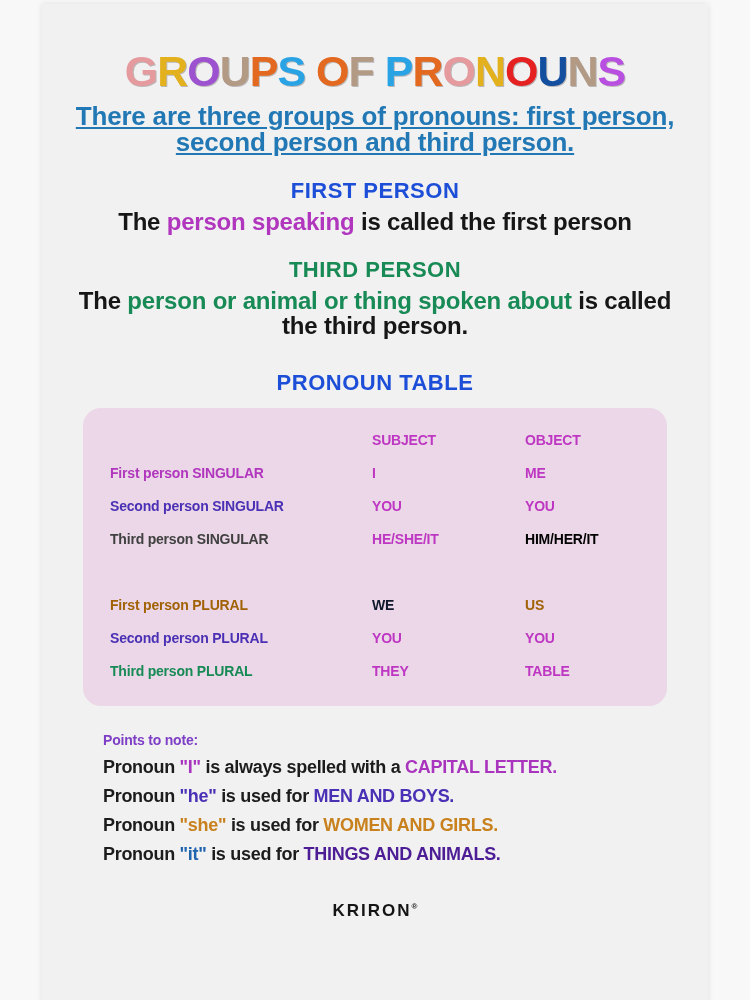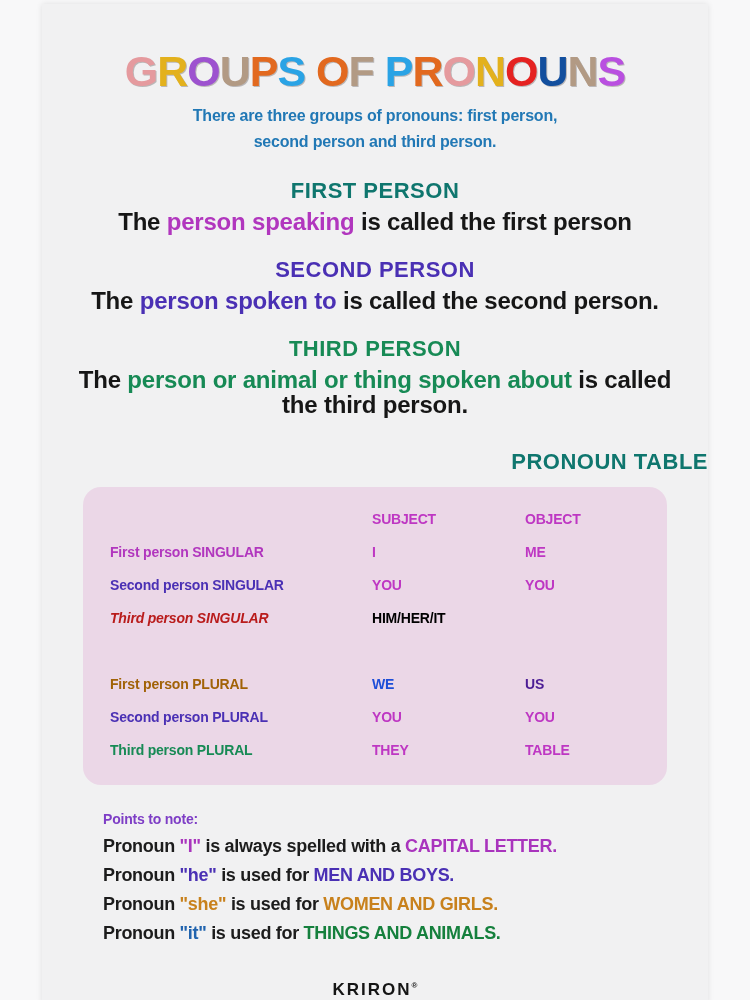--- a/index.html
+++ b/index.html
@@ -24,24 +24,25 @@
     font-size:43px;
     font-weight:bold;
     letter-spacing:-1px;
     line-height:1.1;
     text-shadow:1px 1px 0 rgba(60,50,50,.30);
     white-space:nowrap;
   }
   
   .subtitle{
     margin-top:8px;
-    font-size:16px;
+    font-size:26px;
     font-weight:bold;
     line-height:26px;
     letter-spacing:-0.2px;
+    text-decoration:underline;
   }
   
   .section{margin-top:24px;}
   .section-heading{
     font-size:22px;
     font-weight:bold;
     letter-spacing:.5px;
     line-height:24px;
   }
   .section-body{
@@ -110,82 +111,79 @@
   <div class="poster">
 
     <div class="title"><span style="color: rgb(229, 154, 158);">G</span><span style="color: rgb(227, 177, 29);">R</span><span style="color: rgb(157, 82, 207);">O</span><span style="color: rgb(178, 154, 132);">U</span><span style="color: rgb(226, 105, 31);">P</span><span style="color: rgb(42, 163, 229);">S</span><span> </span><span style="color: rgb(226, 105, 31);">O</span><span style="color: rgb(178, 154, 132);">F</span><span> </span><span style="color: rgb(42, 163, 229);">P</span><span style="color: rgb(226, 105, 31);">R</span><span style="color: rgb(229, 154, 158);">O</span><span style="color: rgb(227, 177, 29);">N</span><span style="color: rgb(229, 34, 33);">O</span><span style="color: rgb(19, 79, 158);">U</span><span style="color: rgb(178, 154, 132);">N</span><span style="color: rgb(185, 79, 224);">S</span></div>
 
     <div class="subtitle" style="color: rgb(33, 120, 181);">
       <div>There are three groups of pronouns: first person,</div>
       <div>second person and third person.</div>
     </div>
 
     <div class="section">
-      <div class="section-heading" style="color: #0f766e;">FIRST PERSON</div>
+      <div class="section-heading" style="color: #1d4ed8;">FIRST PERSON</div>
       <div class="section-body"><span>The </span><span style="color: rgb(177, 54, 190);">person speaking</span><span> is called the first person</span></div>
     </div>
 
-    <div class="section">
-      <div class="section-heading" style="color: rgb(74, 48, 180);">SECOND PERSON</div>
-      <div class="section-body"><span>The </span><span style="color: rgb(74, 48, 180);">person spoken to</span><span> is called the second person.</span></div>
-    </div>
 
     <div class="section">
       <div class="section-heading" style="color: rgb(23, 138, 85);">THIRD PERSON</div>
       <div class="section-body"><span>The </span><span style="color: rgb(23, 138, 85);">person or animal or thing spoken about</span><span> is called the third person.</span></div>
     </div>
 
-    <div class="table-heading" style="color: #0f766e; text-align: right;">PRONOUN TABLE</div>
+    <div class="table-heading" style="color: #1d4ed8;">PRONOUN TABLE</div>
 
     <div class="table-card" style="background: rgb(235, 215, 231);">
       <div class="t-row">
         <div></div>
         <div style="color: rgb(190, 55, 195);">SUBJECT</div>
         <div style="color: rgb(190, 55, 195);">OBJECT</div>
       </div>
       <div id="table-rows">
           <div class="t-row">
             <div style="color: rgb(177, 54, 190);">First person SINGULAR</div>
             <div style="color: rgb(190, 55, 195);">I</div>
             <div style="color: rgb(190, 55, 195);">ME</div>
           </div>
           <div class="t-row">
             <div style="color: rgb(74, 48, 180);">Second person SINGULAR</div>
             <div style="color: rgb(190, 55, 195);">YOU</div>
             <div style="color: rgb(190, 55, 195);">YOU</div>
           </div>
           <div class="t-row">
-            <div style="color: #b91c1c; font-style: italic;">Third person SINGULAR</div>
+            <div style="color: #404040;">Third person SINGULAR</div>
+            <div style="color: rgb(190, 55, 195);">HE/SHE/IT</div>
             <div style="color: #000000;">HIM/HER/IT</div>
           </div>
           <div class="t-spacer"></div>
           <div class="t-row">
             <div style="color: #a16207;">First person PLURAL</div>
-            <div style="color: #1d4ed8;">WE</div>
-            <div style="color: #4c1d95;">US</div>
+            <div style="color: #0f172a;">WE</div>
+            <div style="color: #a16207;">US</div>
           </div>
           <div class="t-row">
             <div style="color: rgb(74, 48, 180);">Second person PLURAL</div>
             <div style="color: rgb(190, 55, 195);">YOU</div>
             <div style="color: rgb(190, 55, 195);">YOU</div>
           </div>
           <div class="t-row">
             <div style="color: rgb(23, 138, 85);">Third person PLURAL</div>
             <div style="color: rgb(190, 55, 195);">THEY</div>
             <div style="color: rgb(190, 55, 195);">TABLE</div>
           </div>
         </div>
     </div>
 
     <div class="points">
       <div class="points-heading" style="color: rgb(126, 62, 198);">Points to note:</div>
       <div class="points-item"><span>Pronoun </span><span style="color: rgb(169, 52, 189);">"I"</span><span> is always spelled with a </span><span style="color: rgb(169, 52, 189);">CAPITAL LETTER.</span></div>
       <div class="points-item"><span>Pronoun </span><span style="color: rgb(74, 48, 180);">"he"</span><span> is used for </span><span style="color: rgb(74, 48, 180);">MEN AND BOYS.</span></div>
       <div class="points-item"><span>Pronoun </span><span style="color: rgb(200, 129, 28);">"she"</span><span> is used for </span><span style="color: rgb(200, 129, 28);">WOMEN AND GIRLS.</span></div>
-      <div class="points-item"><span>Pronoun </span><span style="color: rgb(32, 99, 174);">"it"</span><span> is used for </span><span style="color: #15803d;">THINGS AND ANIMALS.</span></div>
+      <div class="points-item"><span>Pronoun </span><span style="color: rgb(32, 99, 174);">"it"</span><span> is used for </span><span style="color: #4c1d95;">THINGS AND ANIMALS.</span></div>
     </div>
 
     <div class="footer">
       <div class="brand"><span>KRIRON</span><sup>®</sup></div>
 
     </div>
 
   </div>
 </div>
 

